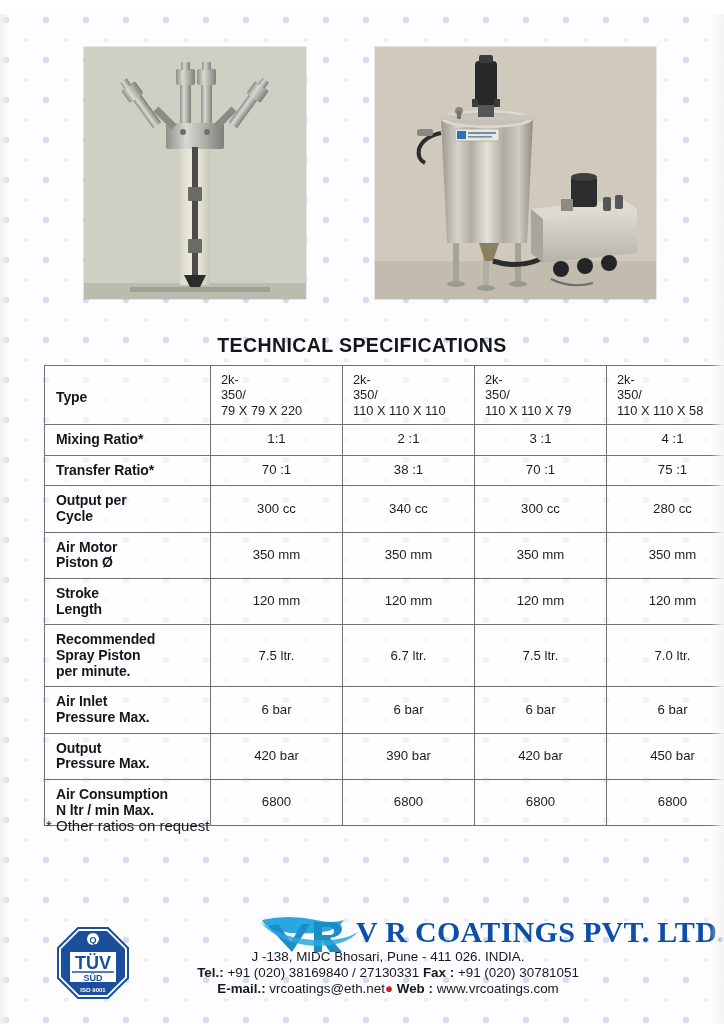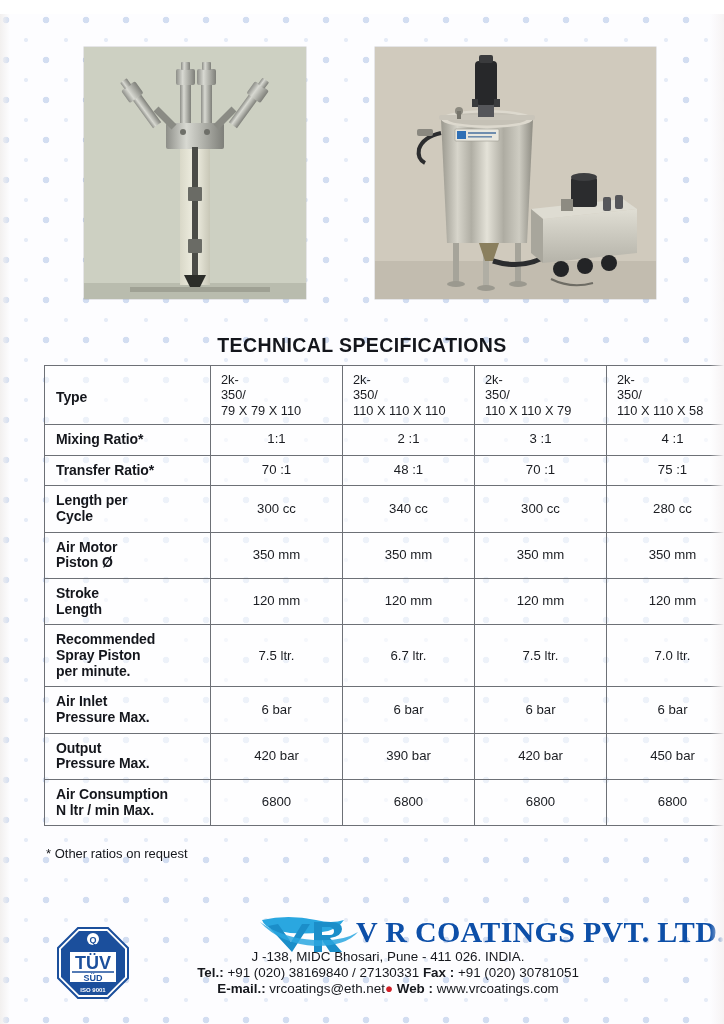--- a/index.html
+++ b/index.html
@@ -108,22 +108,22 @@
     padding: 6px 0 6px 10px !important;
     line-height: 1.2;
     font-size: 12.8px;
   }
   #row-type .lbl { padding-top: 12px !important; }
 
   
   #footnote {
     position: absolute;
     left: 46px;
-    top: 832px;
-    font-size: 13px;
+    top: 803px;
+    font-size: 15px;
     color: #16181d;
     text-align: right;
   }
 
   
   #tuv-logo {
     position: absolute;
     left: 56px;
     top: 912px;
     width: 74px;
@@ -297,21 +297,21 @@
 
   <div id="spec-title">TECHNICAL SPECIFICATIONS</div>
 
   <table id="spec-table">
     <tbody>
       <tr id="row-type">
         <td class="lbl">Type</td>
         <td class="val typecell">
           <div>2k-</div>
           <div>350/</div>
-          <div>79 X 79 X 110</div>
+          <div>79 X 79 X 220</div>
         </td>
         <td class="val typecell">
           <div>2k-</div>
           <div>350/</div>
           <div>110 X 110 X 110</div>
         </td>
         <td class="val typecell">
           <div>2k-</div>
           <div>350/</div>
           <div>110 X 110 X 79</div>
@@ -327,28 +327,28 @@
         <td class="lbl">Mixing Ratio*</td>
         <td class="val">1:1</td>
         <td class="val">2 :1</td>
         <td class="val">3 :1</td>
         <td class="val">4 :1</td>
       </tr>
 
       <tr>
         <td class="lbl">Transfer Ratio*</td>
         <td class="val">70 :1</td>
-        <td class="val">48 :1</td>
+        <td class="val">38 :1</td>
         <td class="val">70 :1</td>
         <td class="val">75 :1</td>
       </tr>
 
       <tr>
         <td class="lbl">
-          <div>Length per</div>
+          <div>Output per</div>
           <div>Cycle</div>
         </td>
         <td class="val">300 cc</td>
         <td class="val">340 cc</td>
         <td class="val">300 cc</td>
         <td class="val">280 cc</td>
       </tr>
 
       <tr>
         <td class="lbl">

